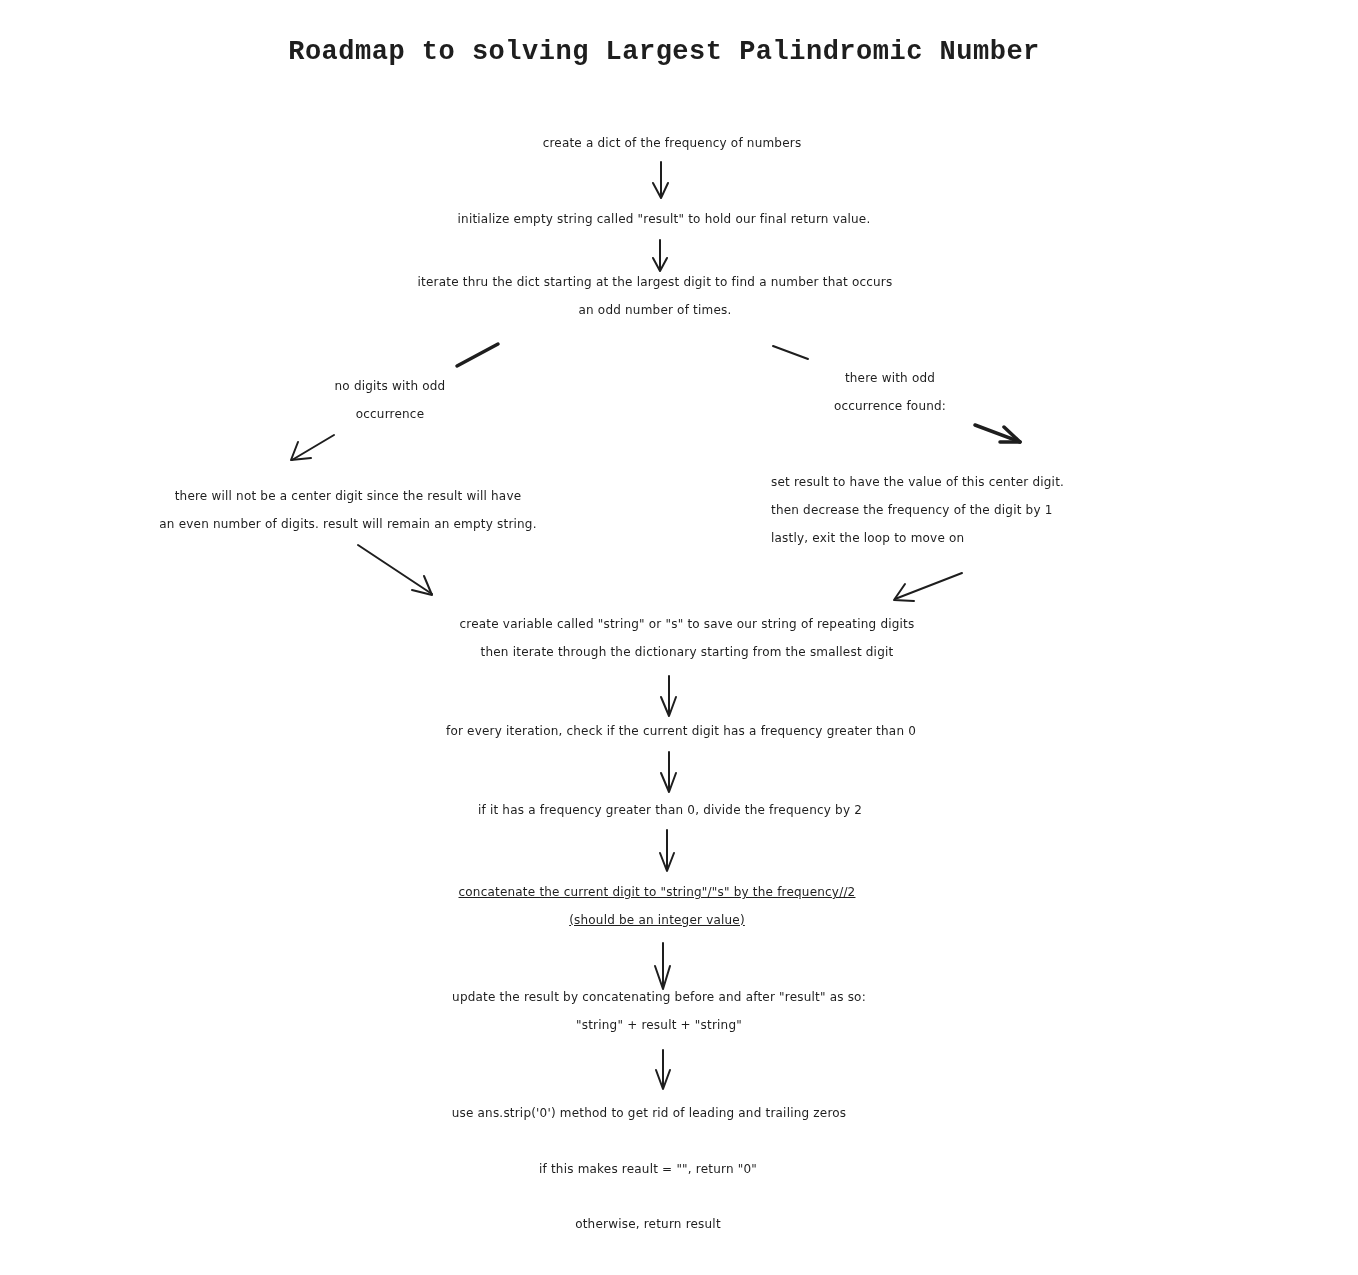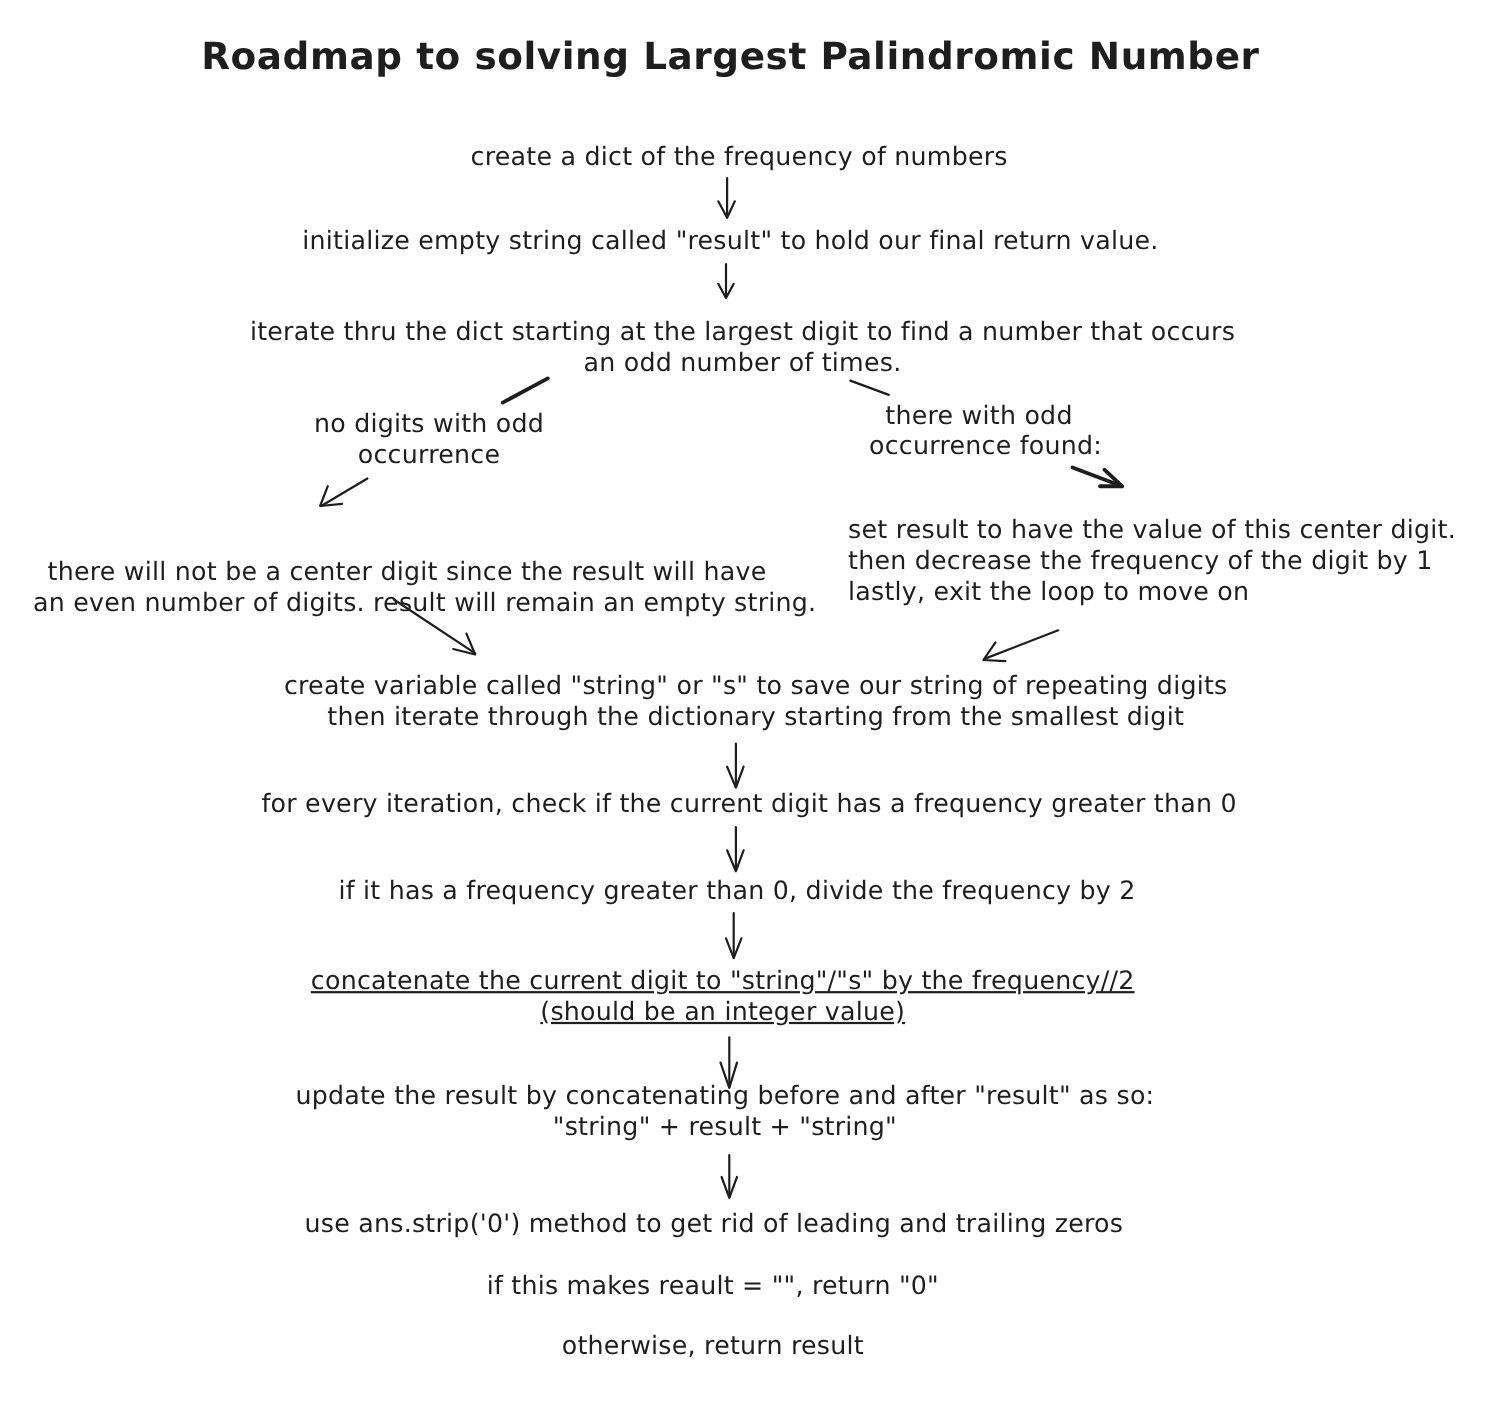--- a/index.html
+++ b/index.html
@@ -1,22 +1,22 @@
 <!DOCTYPE html>
 <html><head>
   <meta charset="utf-8">
   <style>
     html, body { margin: 0; padding: 0; background: #ffffff; }
     body { width: 1358px; height: 1275px; position: relative; overflow: hidden;
            font-family: "DejaVu Sans", sans-serif; color: #1e1e1e; }
-    .node { position: absolute; text-align: center; font-size: 23px; line-height: 28px;
+    .node { position: absolute; text-align: center; font-size: 12px; line-height: 28px;
             white-space: nowrap; letter-spacing: 0.2px; }
     .node .line { display: block; }
     .left { text-align: left; margin-left: 36px; }
-    .title { font-size: 34px; line-height: 40px; font-weight: bold; letter-spacing: 0.5px; }
+    .title { font-size: 27px; line-height: 40px; font-weight: bold; letter-spacing: 0.5px; font-family: Liberation Mono, monospace; }
     svg.arrows { position: absolute; left: 0; top: 0; width: 1358px; height: 1275px; pointer-events: none; }
     svg.arrows path, svg.arrows line { stroke: #1e1e1e; stroke-width: 2; fill: none; stroke-linecap: round; stroke-linejoin: round; }
     .thick { stroke-width: 3.5 !important; }
   </style>
 </head>
 <body>
 
 <svg class="arrows" viewBox="0 0 1358 1275">
 
   <g>
@@ -83,36 +83,36 @@
 </div>
 
 <div class="node" style="left:0; width:1344px; top:129px;">
   <span class="line">create a dict of the frequency of numbers</span>
 </div>
 
 <div class="node" style="left:0; width:1328px; top:205px;">
   <span class="line">initialize empty string called "result" to hold our final return value.</span>
 </div>
 
-<div class="node" style="left:0; width:1310px; top:288px;padding-left:20px;">
+<div class="node" style="left:0; width:1310px; top:268px;">
   <span class="line">iterate thru the dict starting at the largest digit to find a number that occurs</span>
   <span class="line">an odd number of times.</span>
 </div>
 
 <div class="node" style="left:270px; width:240px; top:372px;">
   <span class="line">no digits with odd</span>
   <span class="line">occurrence</span>
 </div>
 
 <div class="node" style="left:790px; width:200px; top:364px;">
   <span class="line">there with odd</span>
   <span class="line">occurrence found:</span>
 </div>
 
-<div class="node" style="left:30px; width:680px; top:482px;margin-top:24px;">
+<div class="node" style="left:8px; width:680px; top:482px;">
   <span class="line">there will not be a center digit since the result will have</span>
   <span class="line">an even number of digits. result will remain an empty string.</span>
 </div>
 
 <div class="node left" style="left:735px; top:468px;">
   <span class="line">set result to have the value of this center digit.</span>
   <span class="line">then decrease the frequency of the digit by 1</span>
   <span class="line">lastly, exit the loop to move on</span>
 </div>
 

